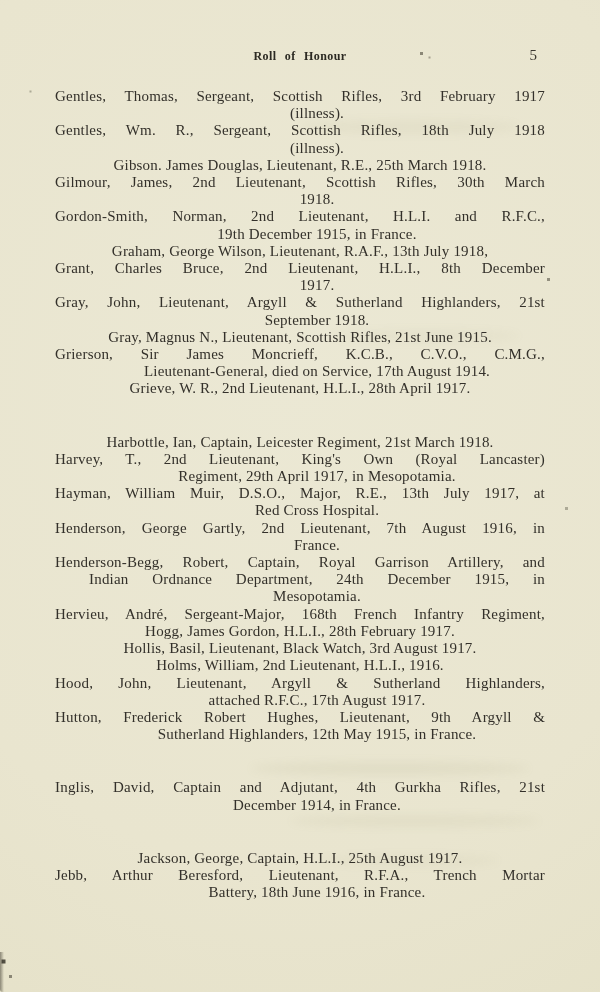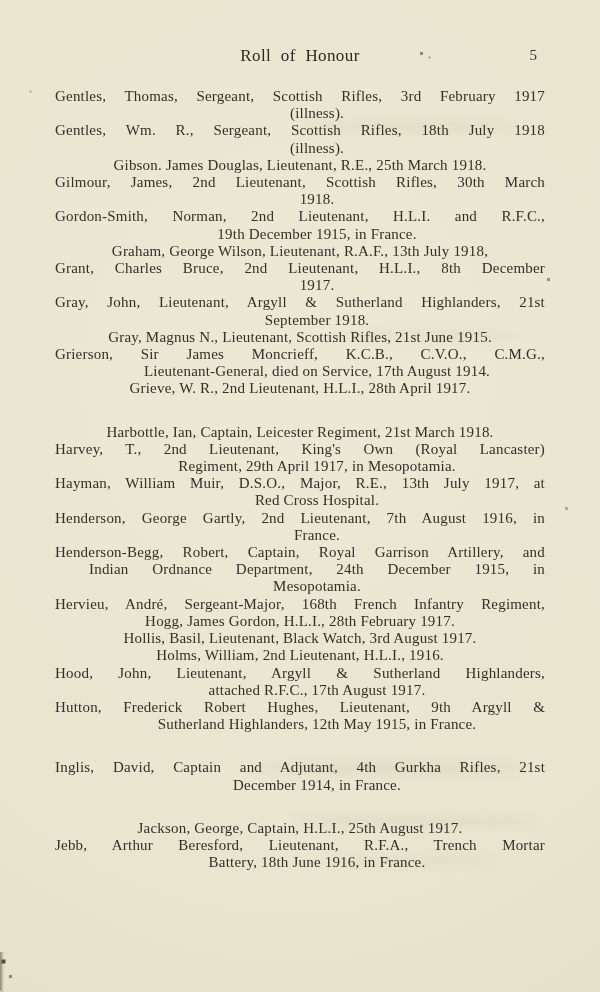--- a/index.html
+++ b/index.html
@@ -20,41 +20,41 @@
   .header {
     position: absolute;
     top: 46px;
     left: 55px;
     width: 490px;
     height: 22px;
     text-align: center;
   }
   .title {
     display: inline-block;
-    font-size: 17px;
-    font-weight: 400;
+    font-size: 12px;
+    font-weight: 700;
     letter-spacing: 0.4px;
     word-spacing: 5px;
     color: #2c2a23;
   }
   .pagenum {
     position: absolute;
     right: 8px;
     top: 1px;
     font-size: 15px;
     color: #3a372f;
   }
   .content {
     position: absolute;
     top: 88px;
     left: 55px;
     width: 490px;
   }
   .entry { margin: 0; }
-  .entry.gap { margin-top: 26px; }
+  .entry.gap { margin-top: 36px; }
   .line {
     font-size: 15px;
     line-height: 17.2px;
     letter-spacing: 0.2px;
     text-align: center;
     white-space: normal;
   }
   .line.cont { padding-left: 34px; }
   .line.just { text-align: justify; text-align-last: justify; }
   

